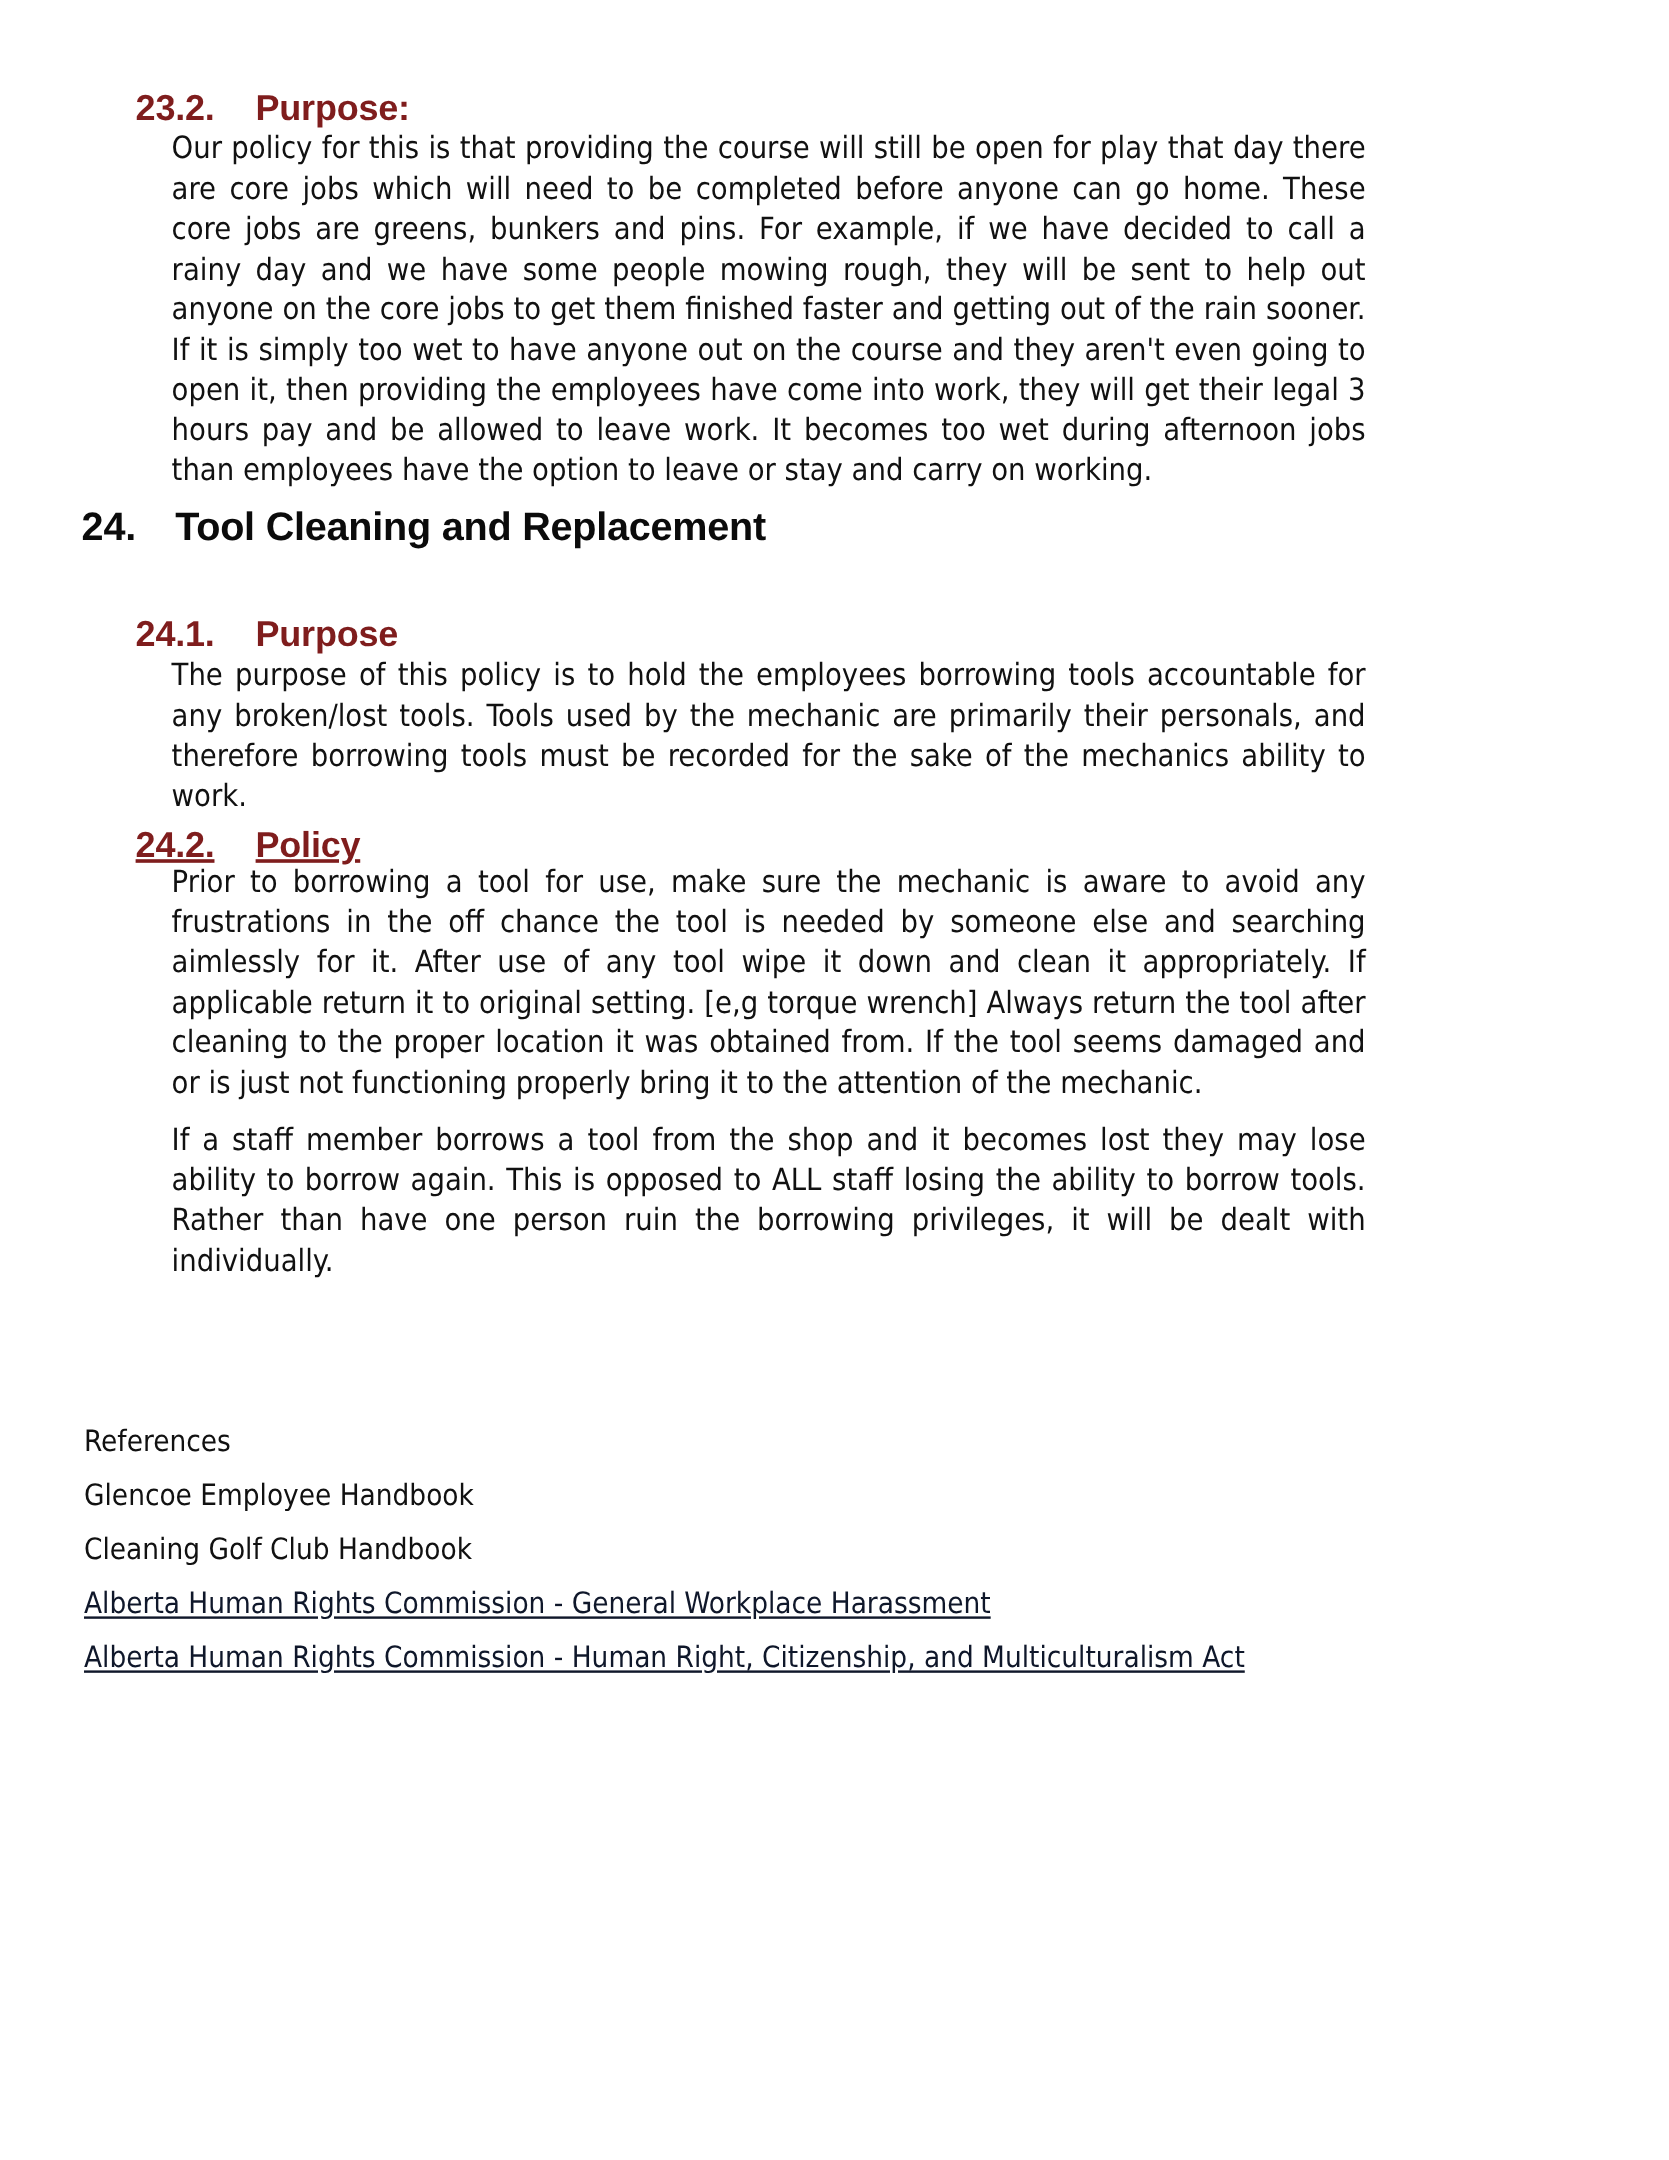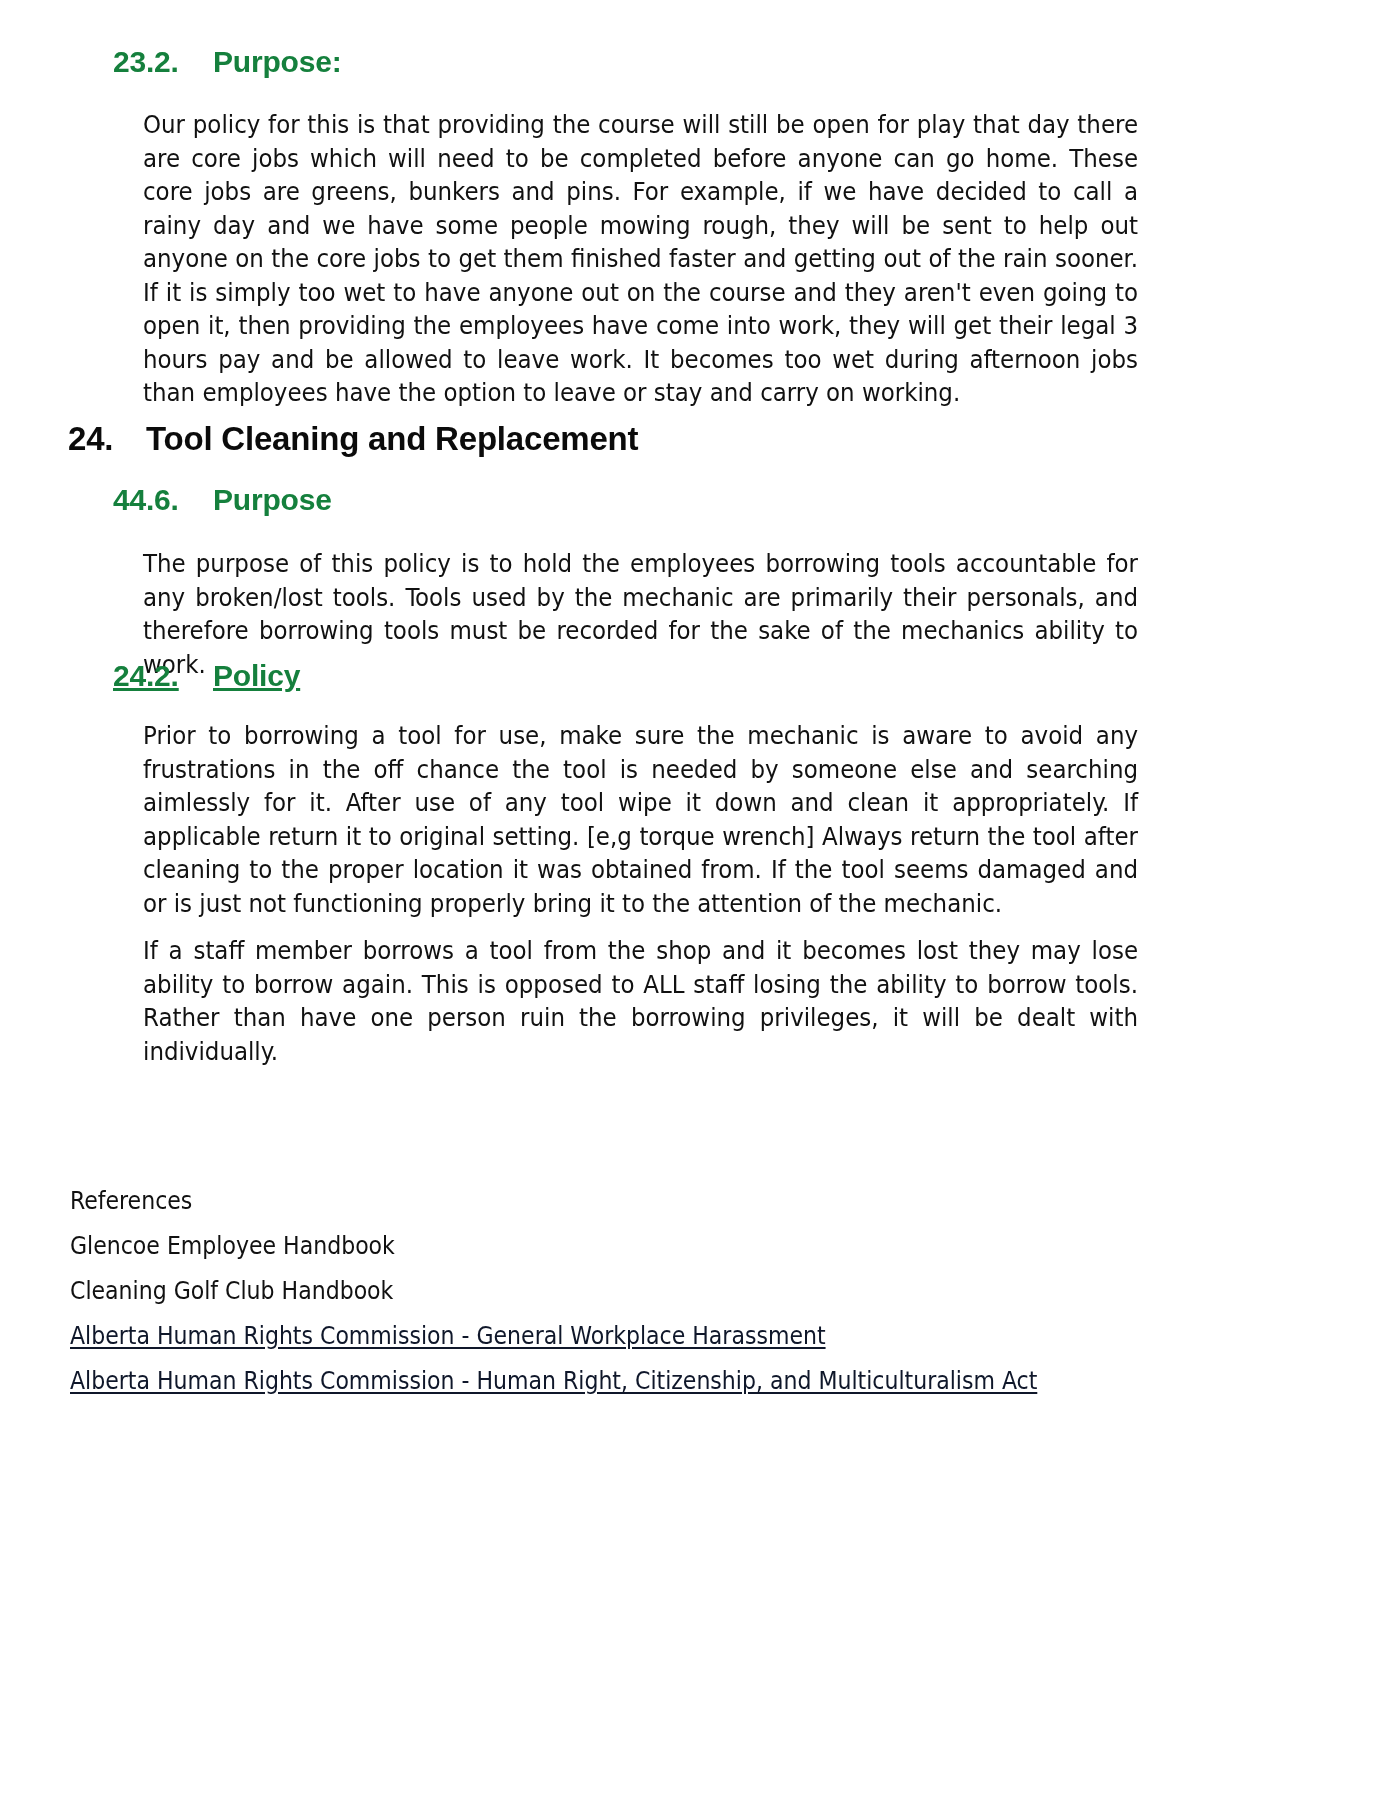--- a/index.html
+++ b/index.html
@@ -24,22 +24,23 @@
     background: #ffffff;
   }
 
   
   .h2 {
     display: flex;
     align-items: baseline;
     font-family: "Liberation Sans", sans-serif;
     font-weight: bold;
     font-size: 30px;
-    color: #15803d;
+    color: #7f1d1d;
     letter-spacing: -0.2px;
+    margin-top: 29px;
   }
   .h2 .num {
     width: 100px;
     flex: none;
   }
   .h1 {
     display: flex;
     align-items: baseline;
     font-family: "Liberation Sans", sans-serif;
     font-weight: bold;
@@ -105,21 +106,21 @@
     <span>Purpose:</span>
   </div>
   <div class="blk para" id="sec-23-2-body">Our policy for this is that providing the course will still be open for play that day there are core jobs which will need to be completed before anyone can go home.  These core jobs are greens, bunkers and pins.  For example, if we have decided to call a rainy day and we have some people mowing rough, they will be sent to help out anyone on the core jobs to get them finished faster and getting out of the rain sooner.  If it is simply too wet to have anyone out on the course and they aren't even going to open it, then providing the employees have come into work, they will get their legal 3 hours pay and be allowed to leave work.  It becomes too wet during afternoon jobs than employees have the option to leave or stay and carry on working.</div>
 
   <div class="blk h1" id="sec-24-heading">
     <span class="num">24.</span>
     <span>Tool Cleaning and Replacement</span>
   </div>
 
   <div class="blk h2" id="sec-24-1-heading">
-    <span class="num">44.6.</span>
+    <span class="num">24.1.</span>
     <span>Purpose</span>
   </div>
   <div class="blk para" id="sec-24-1-body">The purpose of this policy is to hold the employees borrowing tools accountable for any broken/lost tools. Tools used by the mechanic are primarily their personals, and therefore borrowing tools must be recorded for the sake of the mechanics ability to work.</div>
 
   <div class="blk h2" id="sec-24-2-heading">
     <span class="num">24.2.</span>
     <span>Policy</span>
   </div>
   <div class="blk para" id="sec-24-2-body-1">Prior to borrowing a tool for use, make sure the mechanic is aware to avoid any frustrations in the off chance the tool is needed by someone else and searching aimlessly for it. After use of any tool wipe it down and clean it appropriately. If applicable return it to original setting. [e,g torque wrench] Always return the tool after cleaning to the proper location it was obtained from. If the tool seems damaged and or is just not functioning properly bring it to the attention of the mechanic.</div>
   <div class="blk para" id="sec-24-2-body-2">If a staff member borrows a tool from the shop and it becomes lost they may lose ability to borrow again. This is opposed to ALL staff losing the ability to borrow tools. Rather than have one person ruin the borrowing privileges, it will be dealt with individually.</div>

